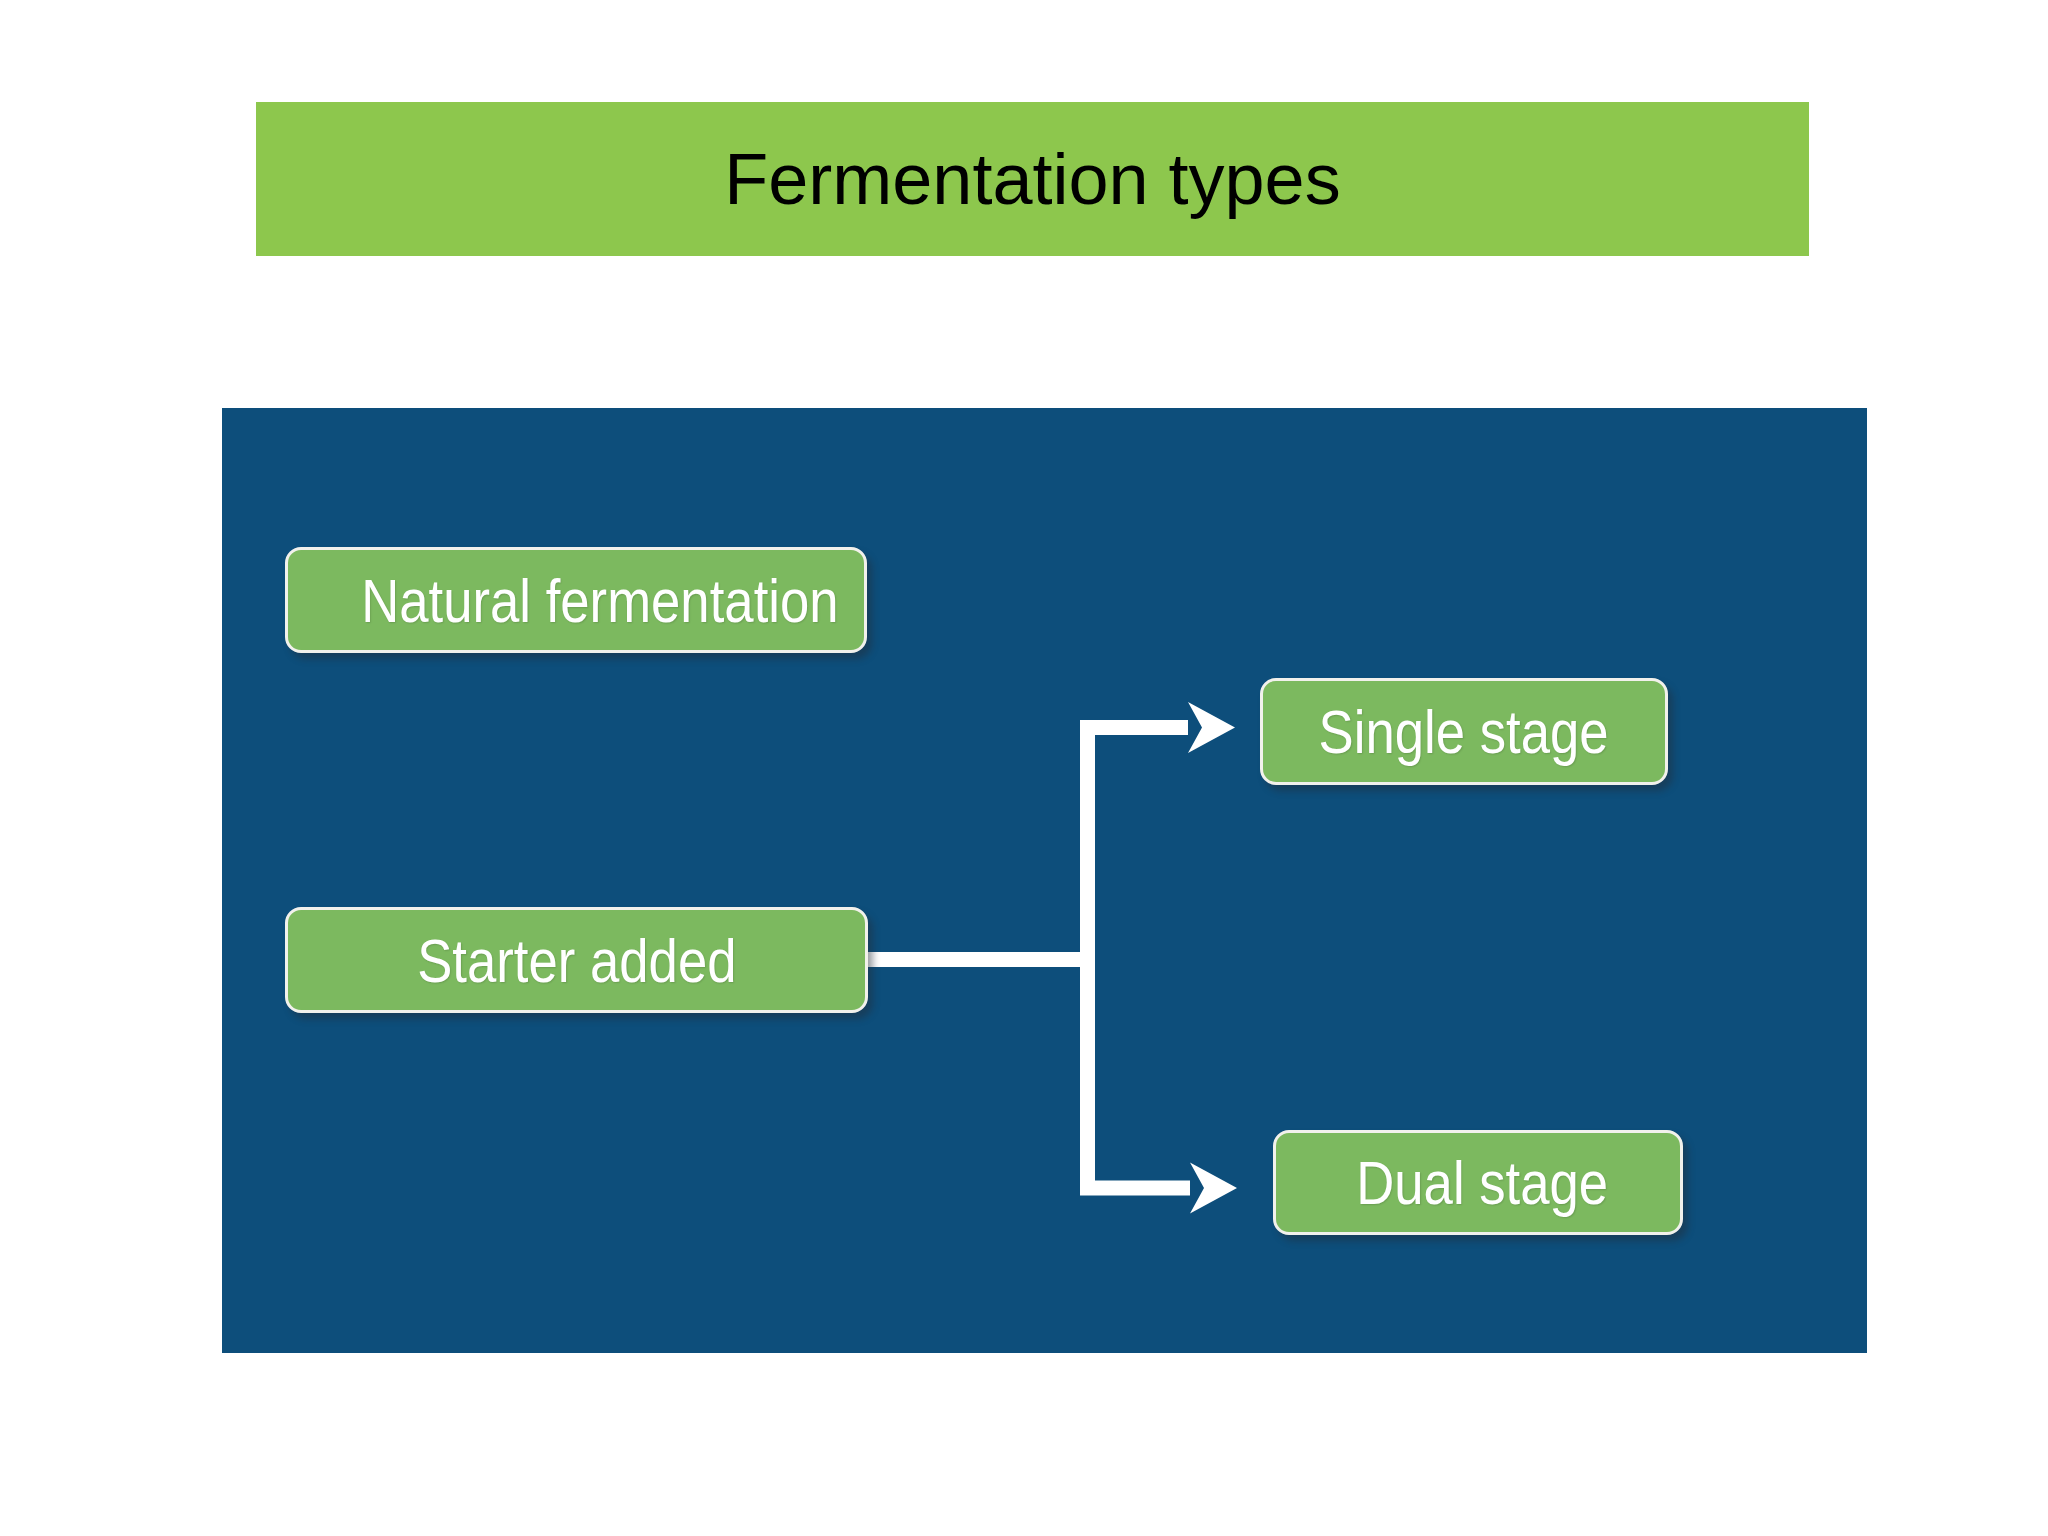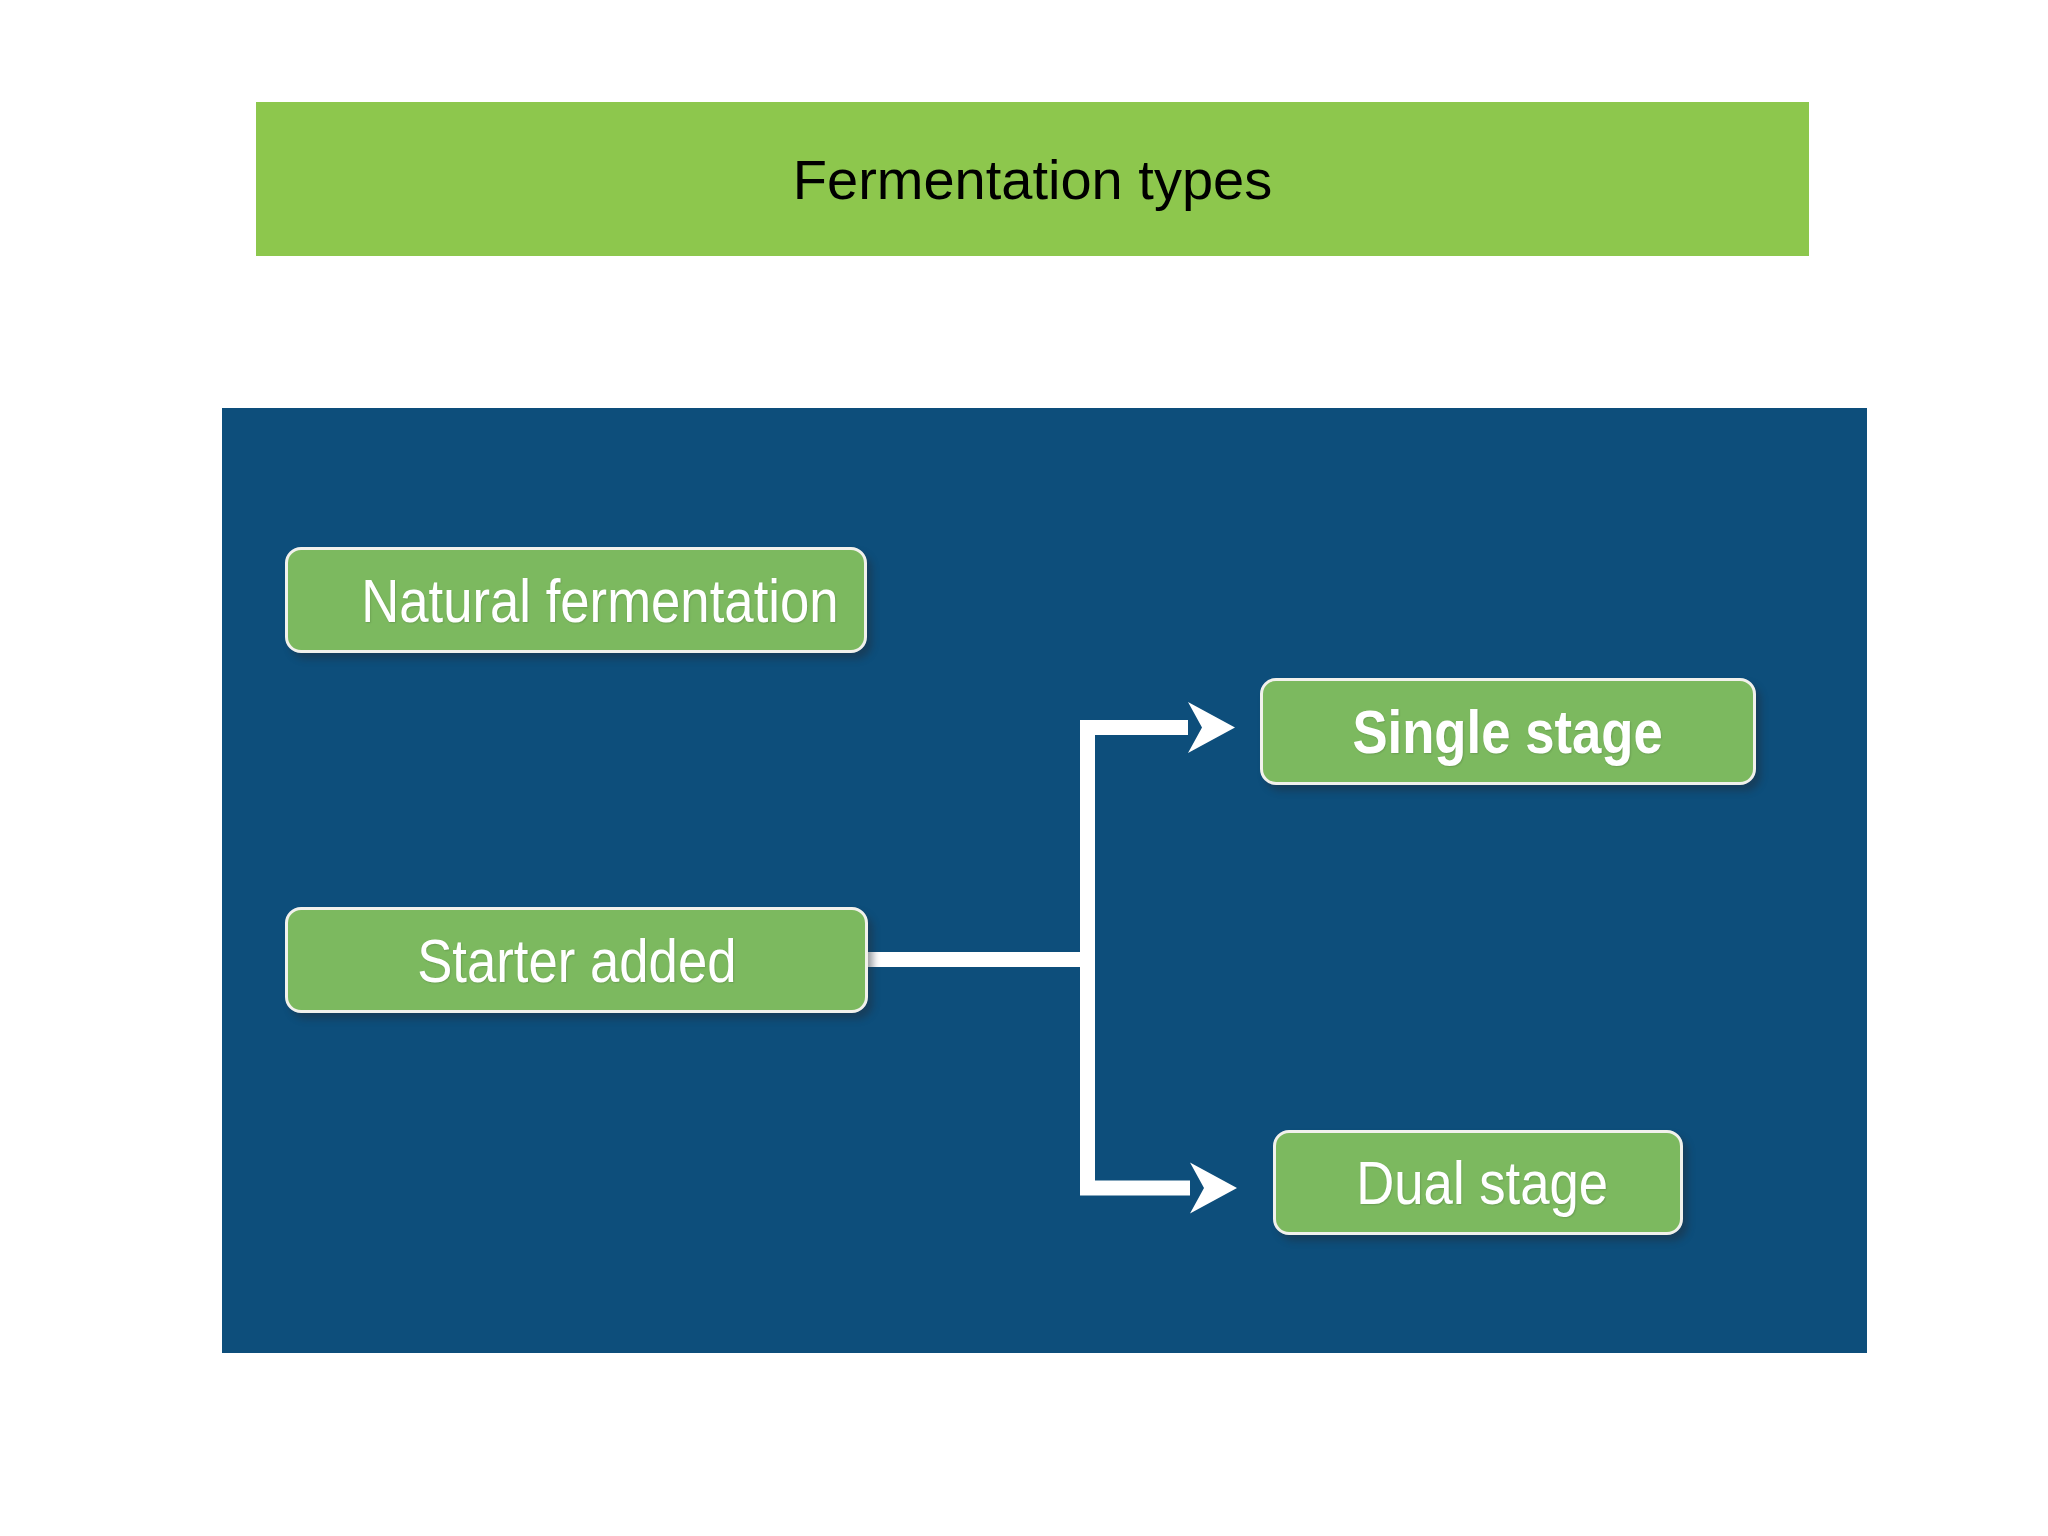--- a/index.html
+++ b/index.html
@@ -21,21 +21,21 @@
     left: 256px;
     top: 102px;
     width: 1553px;
     height: 154px;
     background: var(--title-background, #8DC74D);
     display: flex;
     align-items: center;
     justify-content: center;
   }
   .title-text {
-    font-size: 56px;
+    font-size: 72px;
     color: var(--title-text, #000000);
     white-space: nowrap;
   }
 
   
   .panel {
     position: absolute;
     left: 222px;
     top: 408px;
     width: 1645px;
@@ -76,21 +76,21 @@
   }
   .node .node-label {
     font-size: 62px;
     transform: scaleX(0.85);
     white-space: nowrap;
     text-shadow: 1px 1px 2px rgba(0,0,0,0.15);
   }
 
   .node-natural { left: 63px;   top: 139px; width: 582px; height: 106px; padding-left: 48px; }
   .node-starter { left: 63px;   top: 499px; width: 583px; height: 106px; }
-  .node-single  { left: 1038px; top: 270px; width: 496px; height: 107px; font-weight: bold; }
+  .node-single  { left: 1038px; top: 270px; width: 408px; height: 107px; }
   .node-dual    { left: 1051px; top: 722px; width: 410px; height: 105px; padding-left: 8px; }
 </style>
 </head>
 <body>
 
 <div class="slide">
 
   <div class="title-bar">
     <span class="title-text">Fermentation types</span>
   </div>

